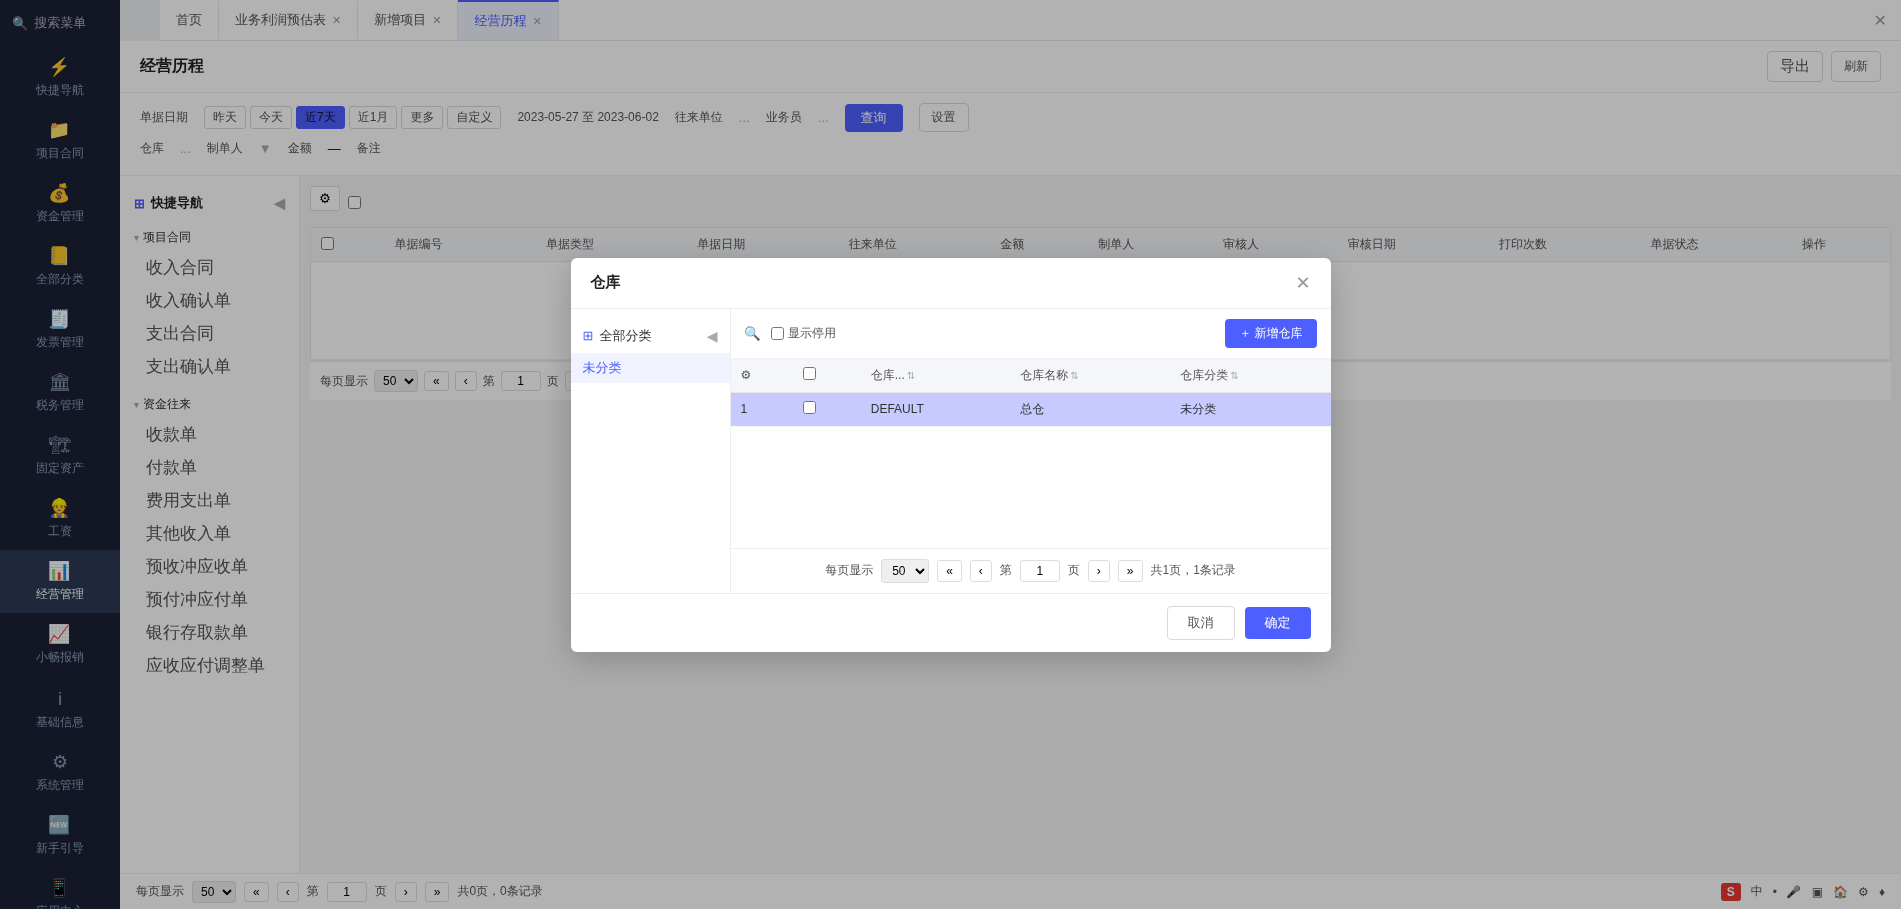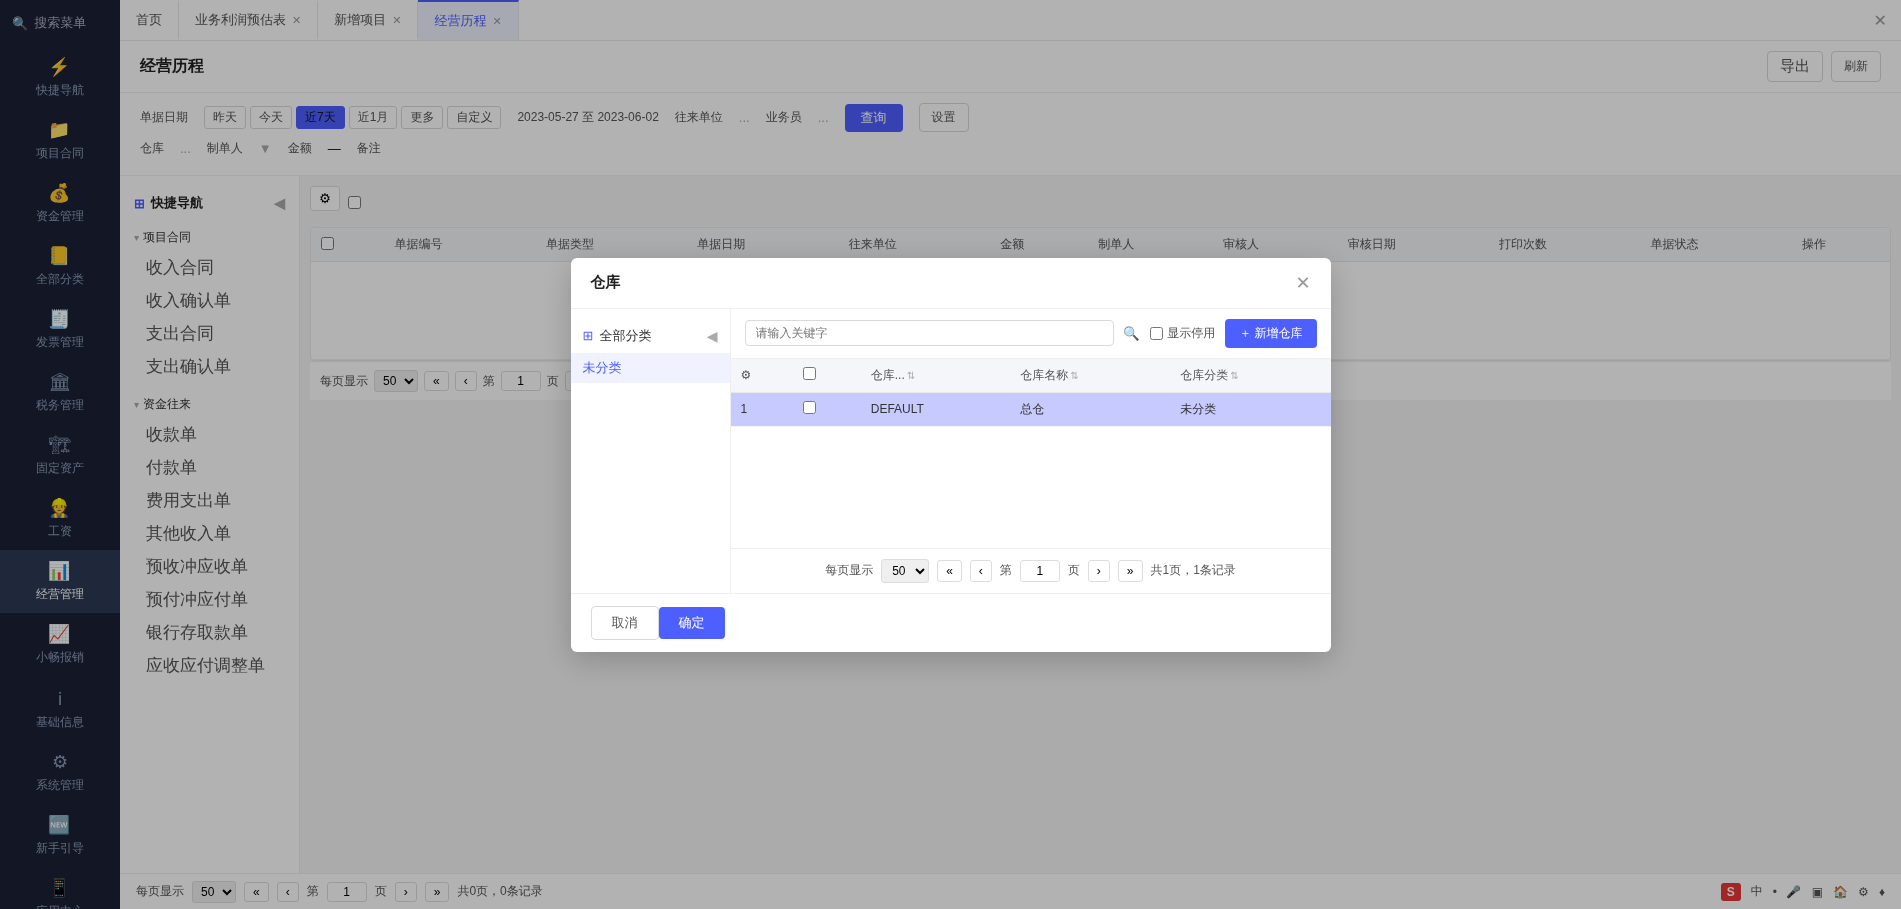--- a/index.html
+++ b/index.html
@@ -16,21 +16,21 @@
       display: flex; flex-direction: column; align-items: center; padding: 10px 8px; color: #8a9bb5; font-size: 12px; cursor: pointer; gap: 4px;
     }
     .sidebar-item.active { color: #fff; background: #2d3a55; }
     .sidebar-item .icon { font-size: 18px; }
 
     
     .main { margin-left: 120px; height: 100%; display: flex; flex-direction: column; }
 
     
     .tabs-bar {
-      background: #fff; display: flex; align-items: center; border-bottom: 1px solid #e8e8e8; padding: 0 0 0 0; min-height: 40px;
+      background: #fff; display: flex; align-items: center; border-bottom: 1px solid #e8e8e8; padding: 0 0 0 0; min-height: 40px; margin-left: 40px;
     }
     .tab {
       padding: 10px 16px; font-size: 13px; color: #555; cursor: pointer; border-right: 1px solid #e8e8e8; display: flex; align-items: center; gap: 6px; white-space: nowrap;
     }
     .tab.active { background: #f0f2ff; color: #4e5fff; border-top: 2px solid #4e5fff; }
     .tab .close-x { color: #999; font-size: 11px; cursor: pointer; }
     .tabs-close { margin-left: auto; padding: 0 14px; color: #999; cursor: pointer; font-size: 16px; }
 
     
     .page-header {
@@ -114,21 +114,21 @@
     .modal-table td { padding: 8px 10px; border-bottom: 1px solid #f5f5f5; color: #333; }
     .modal-table tr.selected td { background: #c7caff; }
 
     .sort-icon { color: #aaa; font-size: 10px; margin-left: 2px; }
 
     .modal-pagination { display: flex; align-items: center; justify-content: center; gap: 8px; padding: 10px 14px; border-top: 1px solid #eee; font-size: 12px; color: #555; flex-shrink: 0; }
     .modal-page-btn { border: 1px solid #ddd; background: #fff; padding: 3px 8px; border-radius: 3px; cursor: pointer; font-size: 12px; }
     .modal-page-input { width: 40px; border: 1px solid #ddd; border-radius: 3px; padding: 3px 4px; text-align: center; font-size: 12px; }
     .modal-page-select { border: 1px solid #ddd; border-radius: 3px; padding: 3px 6px; font-size: 12px; }
 
-    .modal-footer { display: flex; align-items: center; padding: 12px 20px; border-top: 1px solid #eee; flex-shrink: 0; }
+    .modal-footer { display: flex; align-items: center; justify-content: flex-end; gap: 10px; padding: 12px 20px; border-top: 1px solid #eee; flex-shrink: 0; }
     .btn-cancel { background: #fff; border: 1px solid #d9d9d9; padding: 7px 20px; border-radius: 4px; cursor: pointer; font-size: 13px; color: #555; }
     .btn-confirm { background: #4e5fff; color: #fff; border: none; padding: 7px 20px; border-radius: 4px; cursor: pointer; font-size: 13px; }
 
     
     .status-bar { height: 36px; background: #fff; border-top: 1px solid #eee; display: flex; align-items: center; justify-content: space-between; padding: 0 16px; font-size: 12px; color: #555; }
     .status-right { display: flex; align-items: center; gap: 10px; }
 
     
     ::-webkit-scrollbar { width: 6px; height: 6px; }
     ::-webkit-scrollbar-thumb { background: #ccc; border-radius: 3px; }
@@ -361,21 +361,20 @@
         </div>
         <div class="modal-tree-item active">
           <span>未分类</span>
         </div>
 
         <div style="height:200px;"></div>
       </div>
 
       <div class="modal-right">
         <div class="modal-toolbar">
-          <input type="text" class="modal-search-input" placeholder="请输入关键字" style="">
           <button class="search-icon-btn">🔍</button>
           <label class="modal-checkbox-label">
             <input type="checkbox" style="">
             <span>显示停用</span>
           </label>
           <button class="btn-add-warehouse">＋ 新增仓库</button>
         </div>
         <div class="modal-table-wrapper">
           <table class="modal-table">
             <thead>

